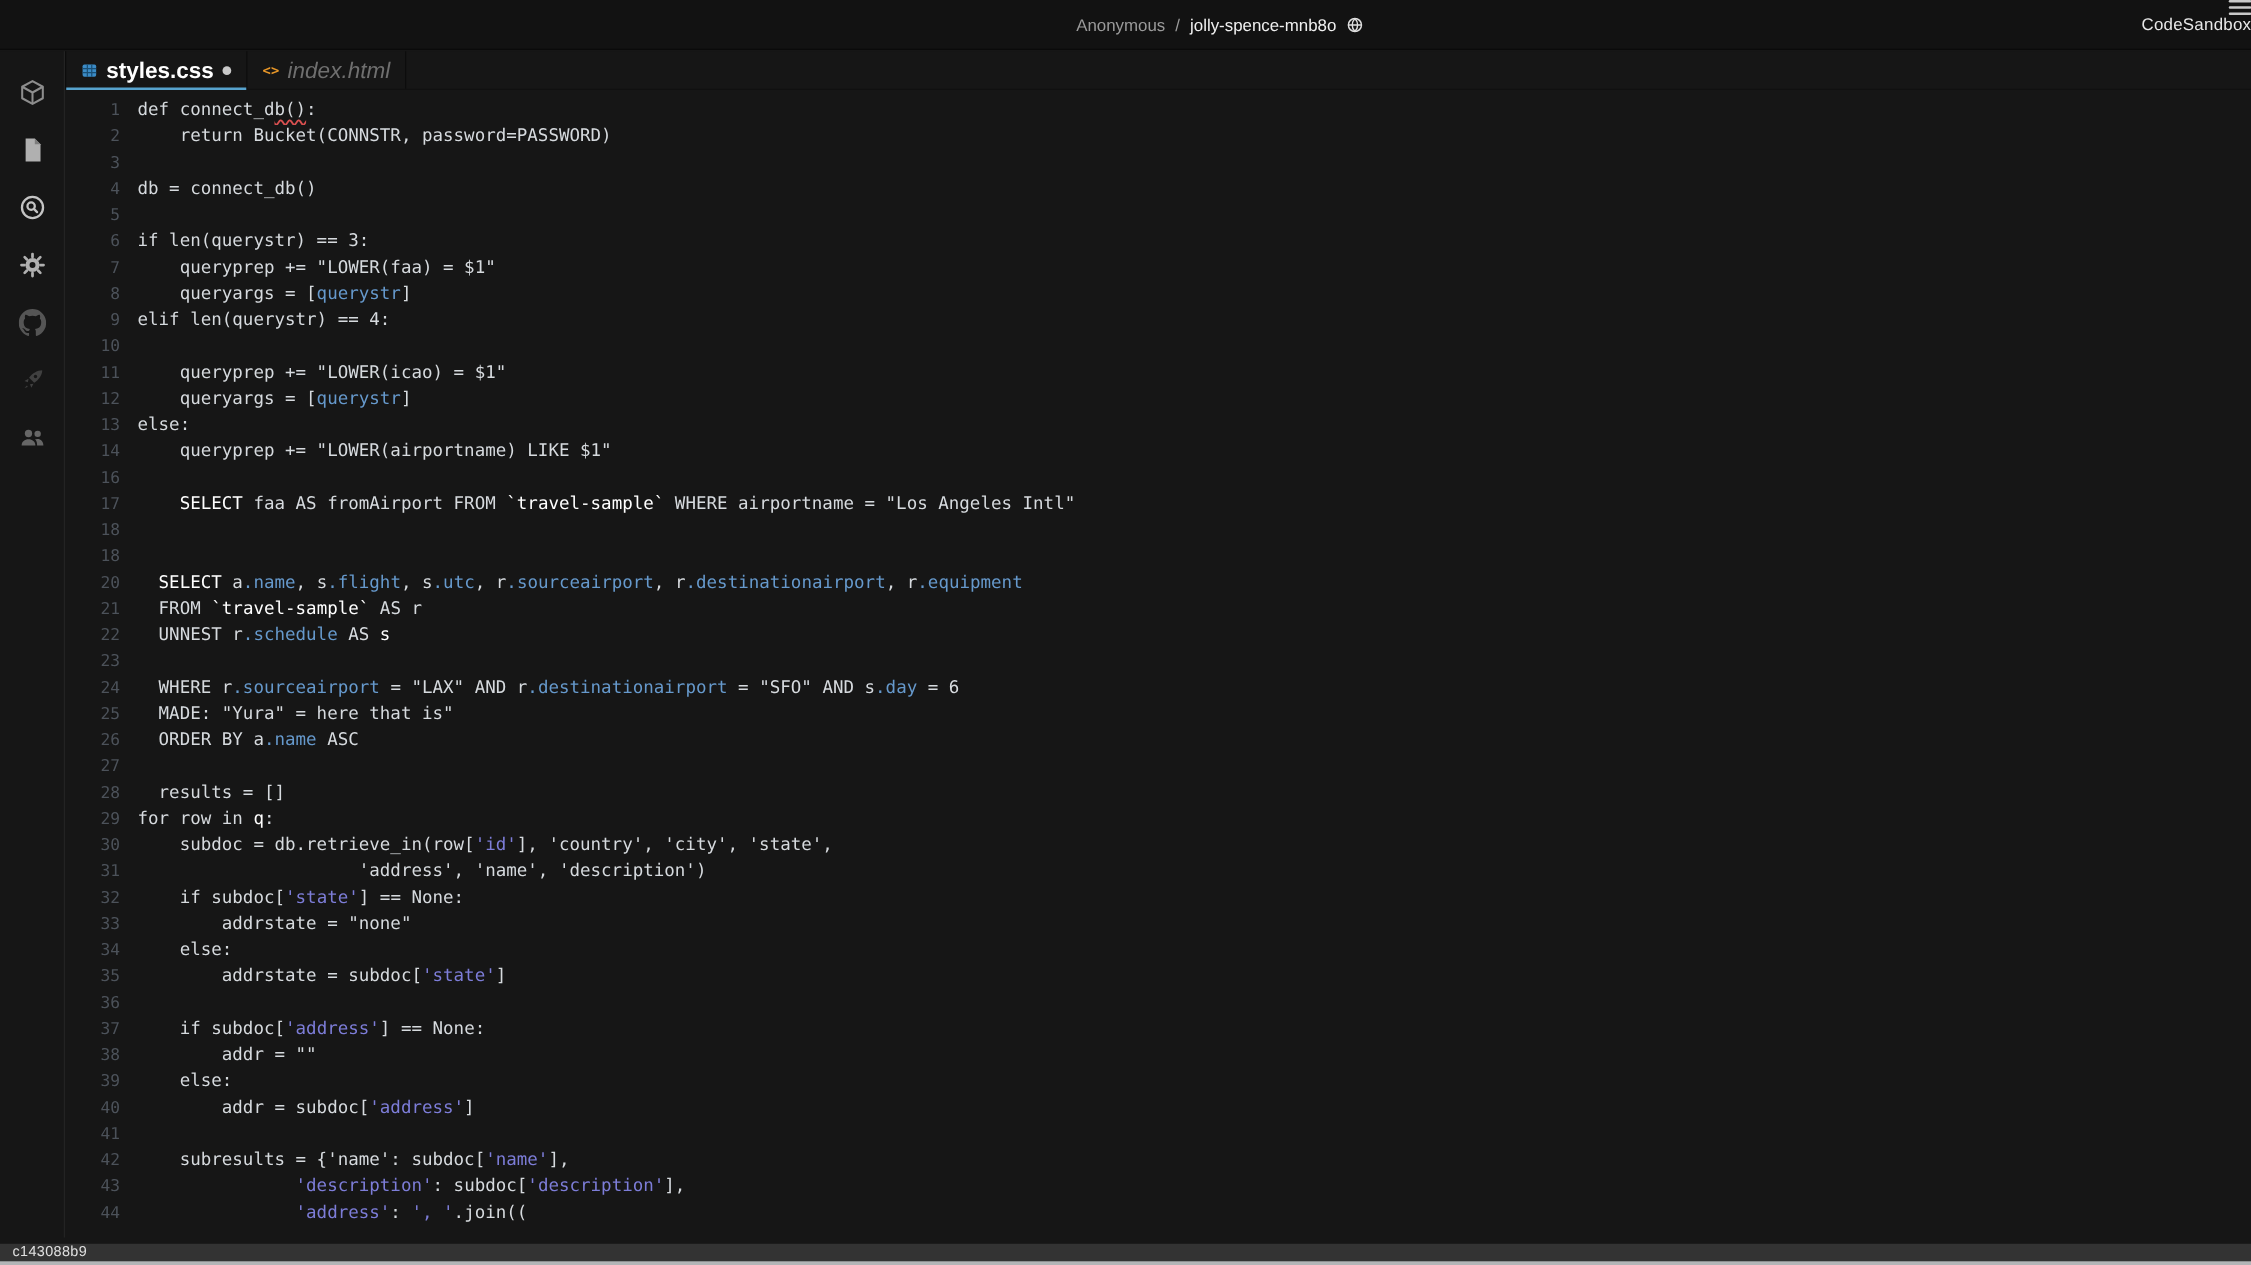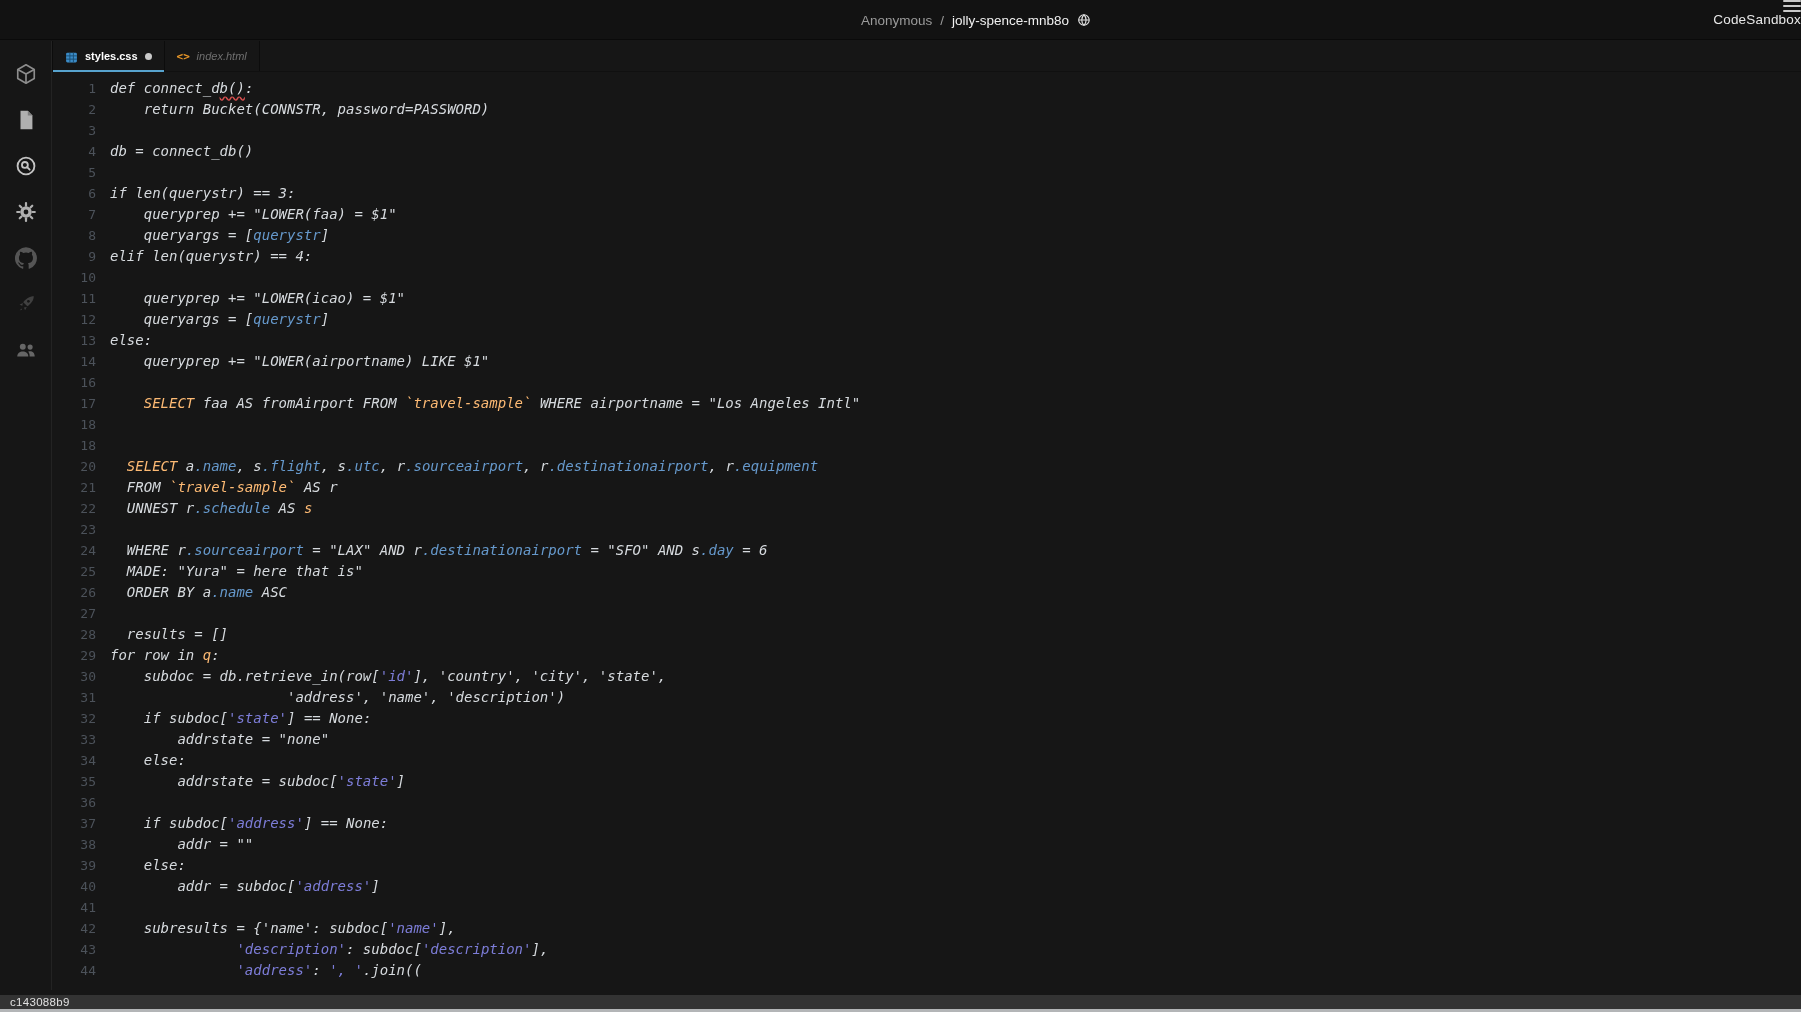--- a/index.html
+++ b/index.html
@@ -26,39 +26,39 @@
              padding-top:10px; }
   .side-item { width:52px; height:46px; display:flex; align-items:center; justify-content:center; cursor:pointer; }
   .side-item svg { width:22px; height:22px; }
 
   
   .tabbar { position:absolute; top:41px; left:52px; right:0; height:31px; background:#161616;
             display:flex; align-items:stretch; border-bottom:1px solid #101010; }
   .tab { position:relative; display:flex; align-items:center; gap:7px; padding:0 12px;
          border-right:1px solid #0c0c0c; cursor:pointer; }
   .tab:first-child { border-left:1px solid #0c0c0c; }
-  .tab .label { font-size:11px; color:#777; }
+  .tab .label { font-size:18px; color:#777; }
   .tab.active .label { color:#ffffff; font-weight:bold; }
   .tab.preview .label { font-style:italic; color:#6f6f6f; }
   .tab.active::after { content:""; position:absolute; left:0; right:0; bottom:-1px; height:2px;
                        background:#57A3CE; }
   .mod-dot { width:7px; height:7px; border-radius:50%; background:#c9c9c9; }
   .tab-icon { width:13px; height:13px; display:inline-block; }
   .html-glyph { color:#E79628; font-family:"DejaVu Sans Mono", monospace; font-size:11px; font-weight:bold; }
 
   
   .editor { position:absolute; top:72px; left:52px; right:0; bottom:22px; background:#161616;
             overflow:hidden; padding-top:6px;
             font-family:"DejaVu Sans Mono", monospace; font-size:14px; }
   .code-row { display:flex; height:21px; line-height:21px; }
   .gutter-num { width:44px; flex:0 0 44px; text-align:right; color:#4c525a; font-size:13px;
                 user-select:none; }
-  .code-text { margin-left:14px; white-space:pre;font-style:italic; }
+  .code-text { margin-left:14px; white-space:pre; }
   .seg.w { color:#d6dade; }
-  .seg.t { color:#fdba74; }
+  .seg.t { color:#ffffff; }
   .seg.b { color:#6699cc; }
   .seg.p { color:#7d7dd8; }
   .seg.sq { text-decoration-line:underline; text-decoration-style:wavy; text-decoration-color:#d94f4f;
             text-underline-offset:3px; }
 
   
   .statusbar { position:absolute; left:0; right:0; bottom:3px; height:14px; background:#333333;
                display:flex; align-items:center; padding-left:10px; }
   .status-text { color:#e0e0e0; font-size:11.5px; letter-spacing:.3px; }
   .bottom-strip { position:absolute; left:0; right:0; bottom:0; height:3px; background:#b3b5b7; }

